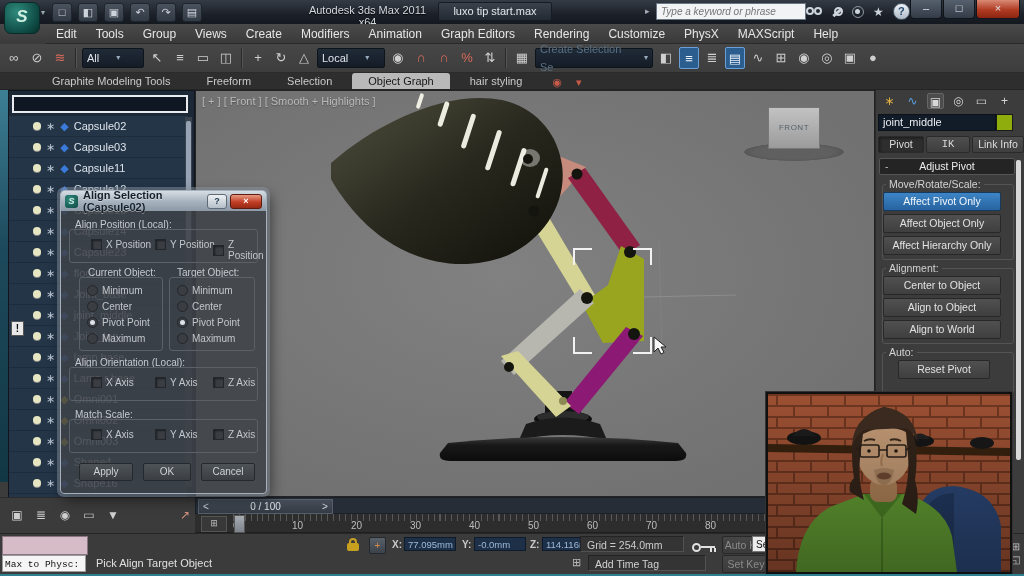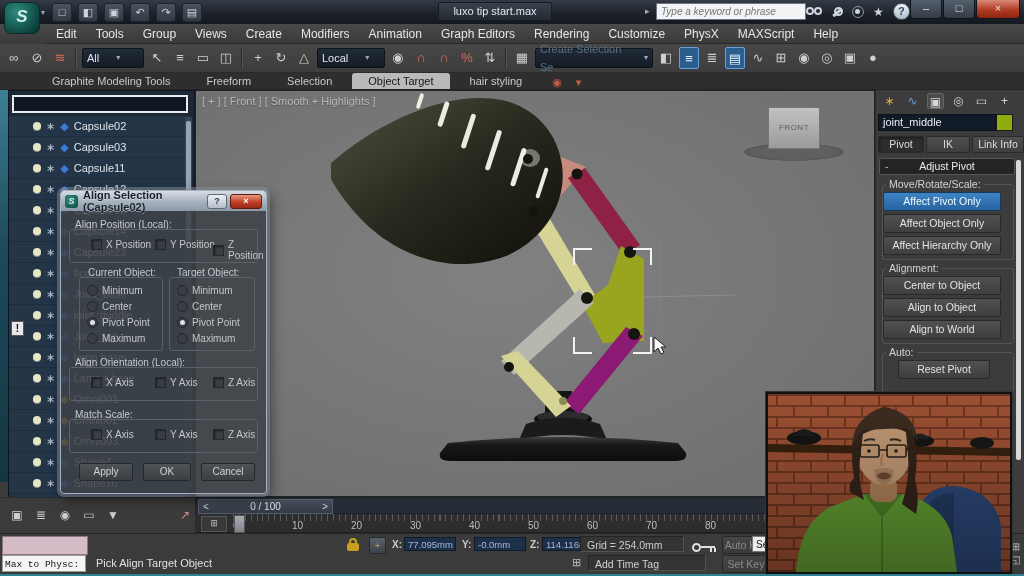--- a/index.html
+++ b/index.html
@@ -184,20 +184,21 @@
   
   .webcam{position:absolute;left:766px;top:392px;width:242px;height:178px;z-index:50;
     border:2px solid #101010;box-shadow:0 0 0 1px #333;box-sizing:content-box;background:#8a4a30;}
 </style>
 </head>
 <body>
 
 <div id="app">
 
   <div class="titlebar">
+    <div class="apptitle">Autodesk 3ds Max 2011 x64</div>
     <div class="doctitle">luxo tip start.max</div>
     <span class="ic-arrow">▸</span>
     <input class="searchbox" placeholder="Type a keyword or phrase" style="">
     <div class="ic-icons">
       <span class="binoc"></span>
       <span class="wrench"></span>
       <span class="sat"></span>
       <span class="star">★</span>
       <span class="helpbtn">?</span>
     </div>
@@ -278,21 +279,21 @@
     <span class="tico">◎</span>
     <span class="tico">▣</span>
     <span class="tico">●</span>
   </div>
 
   <div class="ribbon">
     <span style="display:flex;gap:4px;align-items:flex-end;">
         <span class="rtab">Graphite Modeling Tools</span>
         <span class="rtab">Freeform</span>
         <span class="rtab">Selection</span>
-        <span class="rtab" data-active="true">Object Target</span>
+        <span class="rtab" data-active="true">Object Graph</span>
         <span class="rtab">hair styling</span>
       </span>
     <span class="ribbon-opt">◉</span>
     <span class="ribbon-opt caret">▾</span>
   </div>
 
   <div class="left-strip"></div>
   <div class="scene-panel">
     <div class="scene-search"></div>
     <div class="scene-list">
@@ -618,21 +619,21 @@
       <span class="cp-ico mod">∿</span>
       <span class="cp-ico on">▣</span>
       <span class="cp-ico">◎</span>
       <span class="cp-ico">▭</span>
       <span class="cp-ico">+</span>
     </div>
     <div class="cp-name">joint_middle</div>
     <div class="cp-swatch" style="background:#8fae0e;"></div>
     <div class="cp-tabs">
       <span class="cp-tab pressed" style="width:44px;">Pivot</span>
-      <span class="cp-tab" style="width:42px;">IK</span>
+      <span class="cp-tab" style="width:42px;font-family:Liberation Mono, monospace;">IK</span>
       <span class="cp-tab" style="width:50px;">Link Info</span>
     </div>
     <div class="rollout">
       <span class="minus">-</span>
       <span>Adjust Pivot</span>
     </div>
     <span class="cp-grp-label" style="top:88px;">Move/Rotate/Scale:</span>
     <div class="cp-grp" style="top:94px;height:74px;"></div>
     <span class="cp-btn blue" style="top:102px;">Affect Pivot Only</span>
     <span class="cp-btn" style="top:124px;">Affect Object Only</span>

